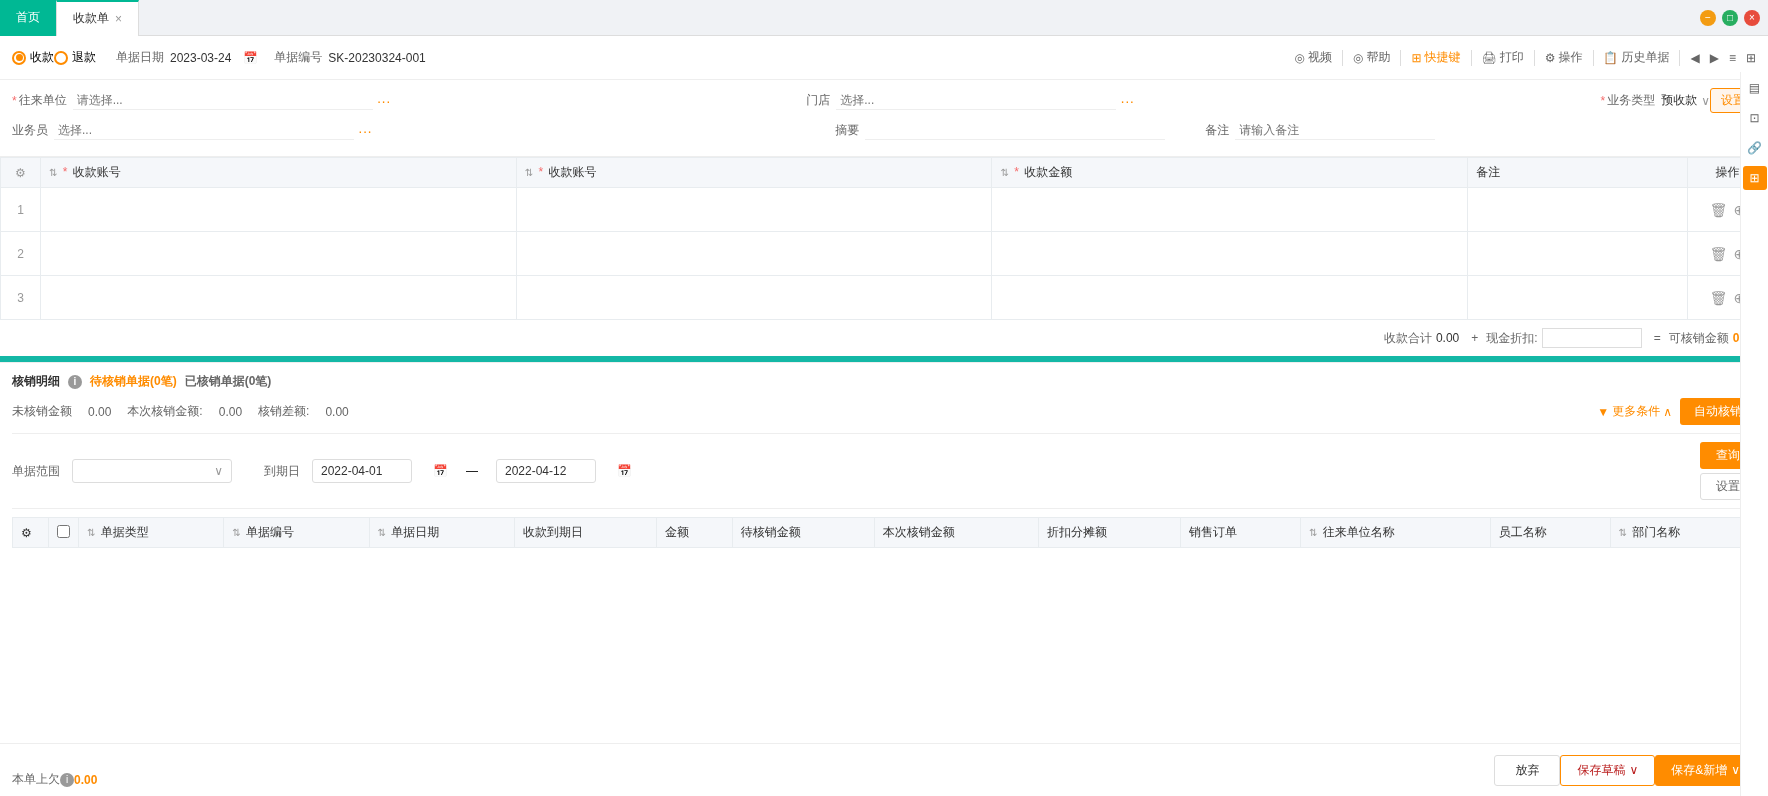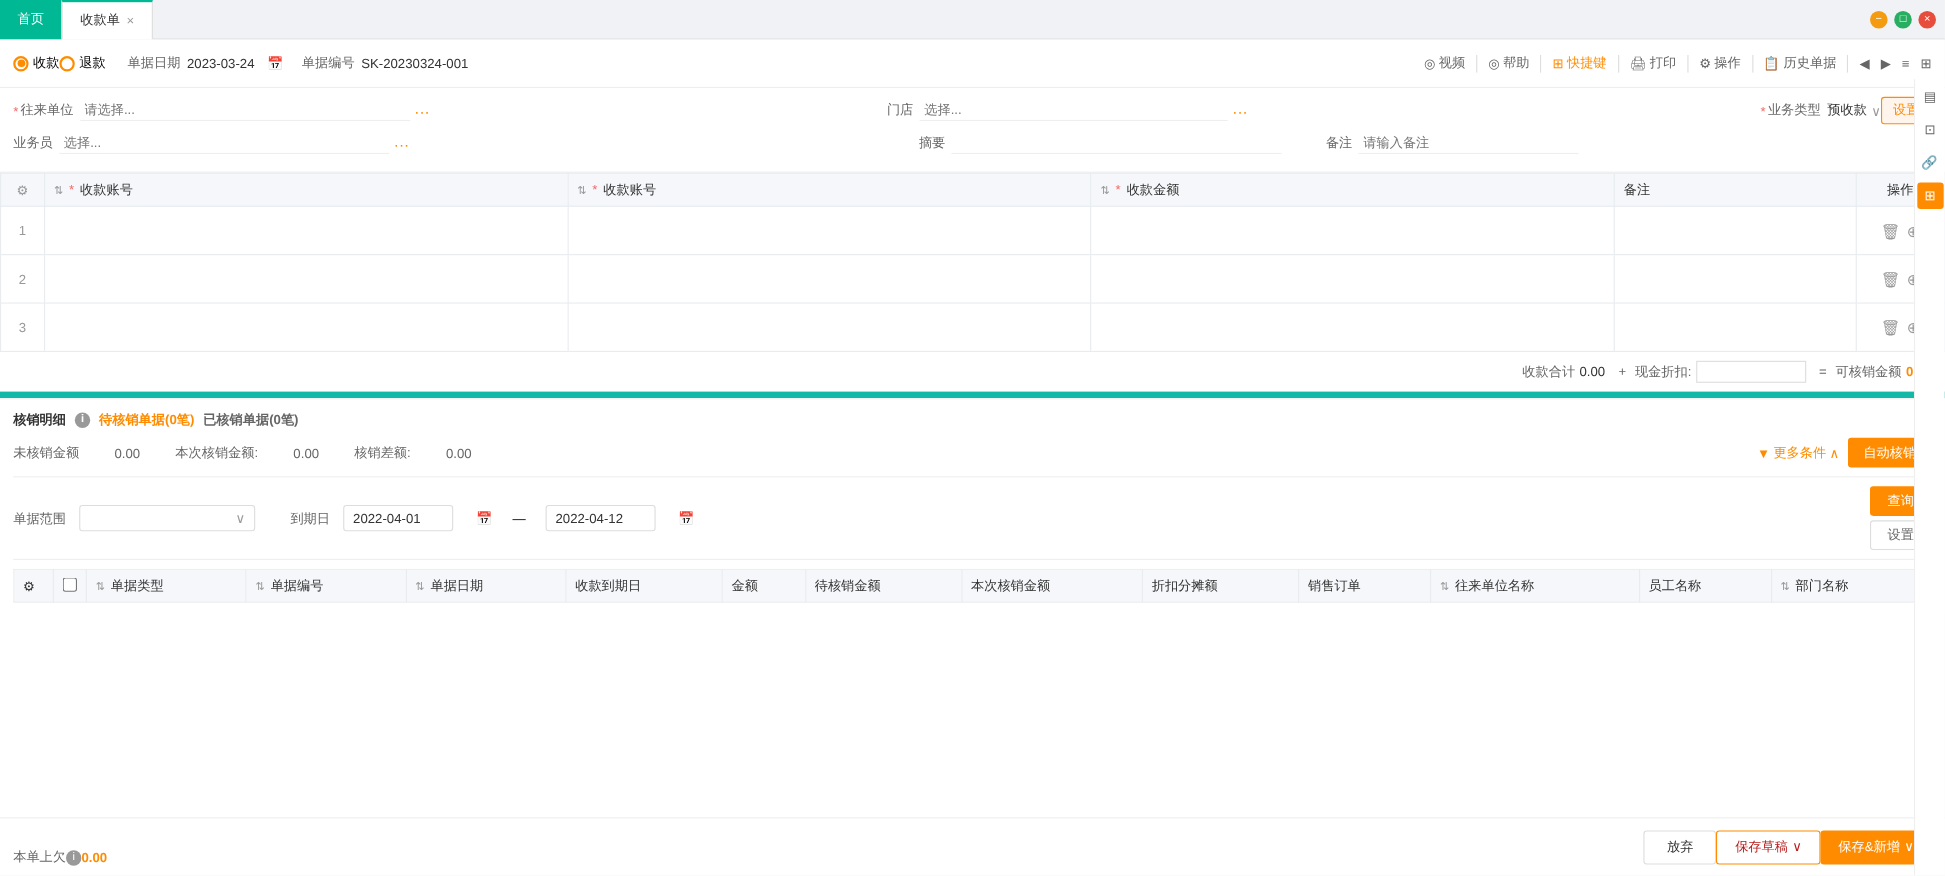--- a/index.html
+++ b/index.html
@@ -70,21 +70,21 @@
     .sum-value { color: #333; margin: 0 4px; }
     .sum-highlight { color: #ff8c00; font-weight: bold; }
     .sum-input { width: 100px; border: 1px solid #ddd; padding: 2px 4px; margin: 0 4px; }
 
     
     .hexiao-section { padding: 10px 12px; background: #fff; border-top: 1px solid #eee; }
     .section-title { font-size: 14px; font-weight: bold; color: #333; display: flex; align-items: center; gap: 8px; margin-bottom: 8px; }
     .info-icon { width: 14px; height: 14px; border-radius: 50%; background: #999; color: #fff; display: inline-flex; align-items: center; justify-content: center; font-size: 10px; cursor: pointer; }
     .pending-link { color: #ff8c00; cursor: pointer; text-decoration: none; }
     .done-link { color: #666; cursor: pointer; }
-    .stats-row { display: flex; align-items: center; gap: 32px; margin-bottom: 8px; }
+    .stats-row { display: flex; align-items: center; gap: 16px; margin-bottom: 8px; }
     .stat-item { color: #666; }
     .filter-right { margin-left: auto; display: flex; align-items: center; gap: 8px; }
     .more-filter-btn { color: #ff8c00; cursor: pointer; display: flex; align-items: center; gap: 3px; }
     .auto-hexiao-btn { background: #ff8c00; color: #fff; border: none; padding: 5px 14px; border-radius: 3px; cursor: pointer; font-size: 12px; }
 
     
     .filter-form { display: flex; align-items: center; gap: 12px; padding: 8px 0; border-top: 1px solid #eee; border-bottom: 1px solid #eee; margin-bottom: 8px; }
     .filter-select { border: 1px solid #ddd; padding: 4px 8px; border-radius: 3px; display: flex; align-items: center; gap: 4px; cursor: pointer; min-width: 160px; color: #999; }
     .date-field { display: flex; align-items: center; gap: 21px; }
     .date-input { border: 1px solid #ddd; padding: 4px 8px; border-radius: 3px; width: 100px; color: #333; }

